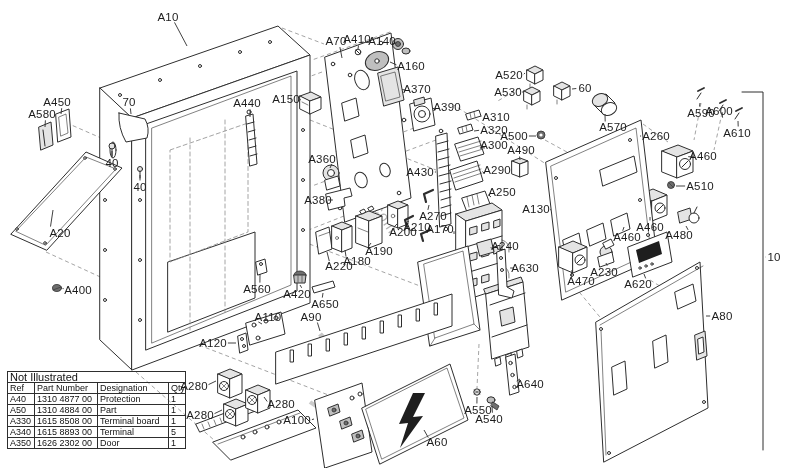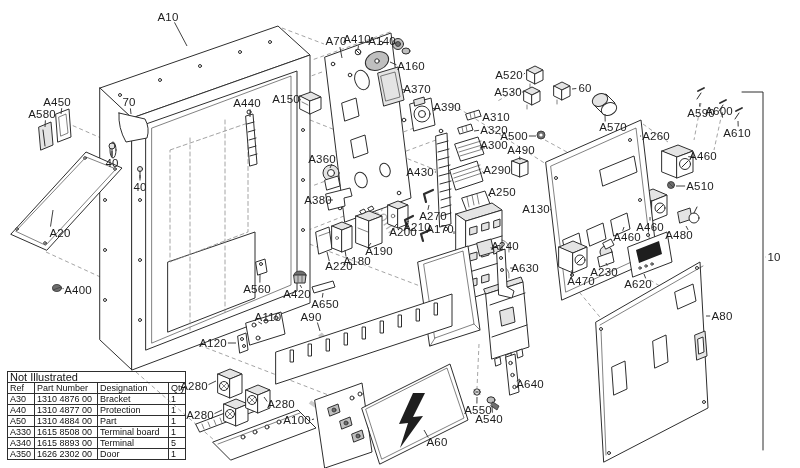--- a/index.html
+++ b/index.html
@@ -701,26 +701,20 @@
       </tr>
       <tr>
         <th>Ref</th>
         <th>Part Number</th>
         <th class="c">Designation</th>
         <th>Qty</th>
       </tr>
     </thead>
     <tbody id="table-body">
           <tr>
-            <td>A30</td>
-            <td>1310 4876 00</td>
-            <td>Bracket</td>
-            <td class="c">1</td>
-          </tr>
-          <tr>
             <td>A40</td>
             <td>1310 4877 00</td>
             <td>Protection</td>
             <td class="c">1</td>
           </tr>
           <tr>
             <td>A50</td>
             <td>1310 4884 00</td>
             <td>Part</td>
             <td class="c">1</td>

